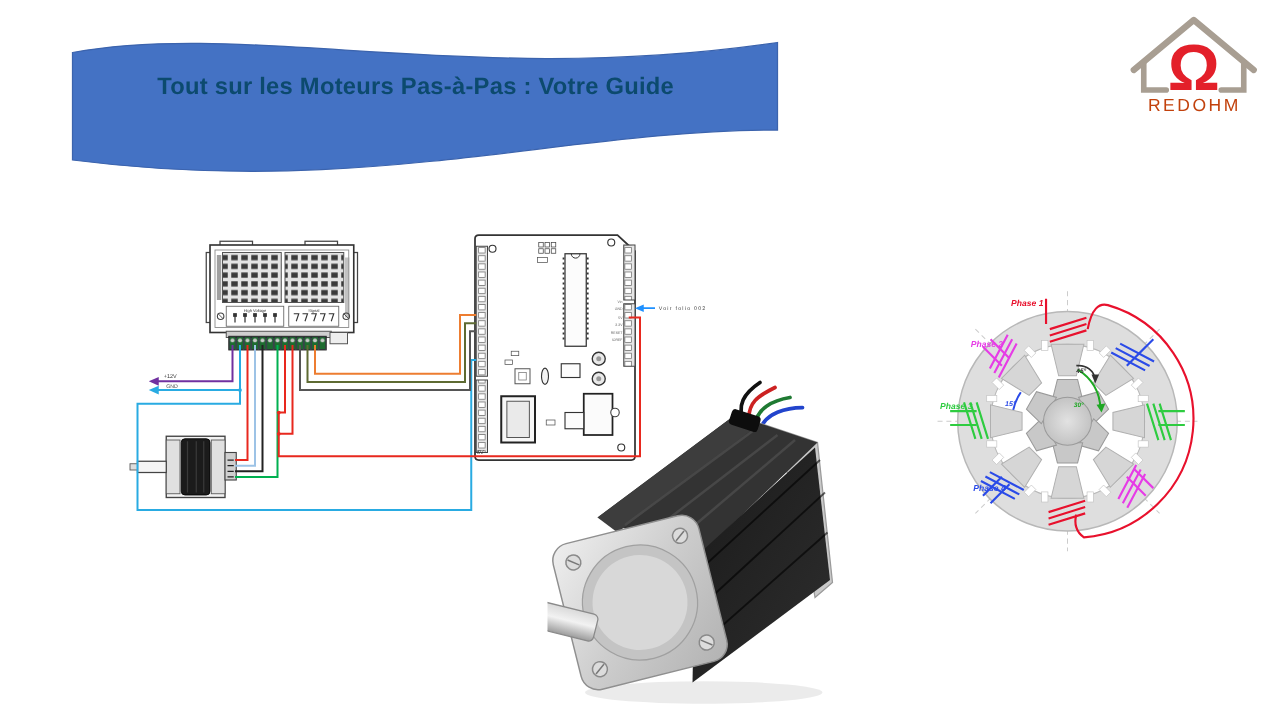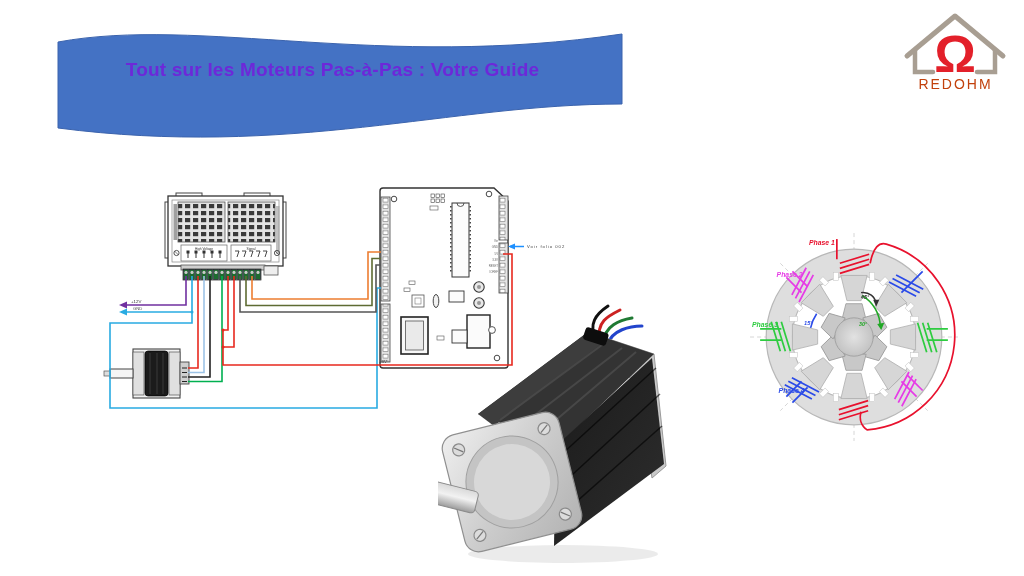--- a/index.html
+++ b/index.html
@@ -1,20 +1,20 @@
 <!DOCTYPE html>
 <html><head>
 <meta charset="utf-8">
 <style>
   html,body{margin:0;padding:0;background:#fff;}
   body{font-family:"Liberation Sans",sans-serif;}
   .slide{position:relative;width:1024px;height:576px;background:#ffffff;overflow:hidden;}
   .abs{position:absolute;}
   .banner-title{position:absolute;left:60px;top:57px;width:545px;text-align:center;
-    color:#6d28d9;font-weight:bold;font-size:19px;line-height:25px;letter-spacing:.2px;}
+    color:#0c4a6e;font-weight:bold;font-size:19px;line-height:25px;letter-spacing:.2px;}
   .brand-text{position:absolute;left:893px;top:76px;width:125px;text-align:center;
     color:#c2410c;font-weight:normal;font-size:14px;letter-spacing:2px;}
   svg text{font-family:"Liberation Sans",sans-serif;}
 </style>
 </head>
 <body>
 
 <div class="slide">
 
   <svg class="abs" style="left:50px;top:8px;" width="580" height="135" viewBox="0 0 580 135">

